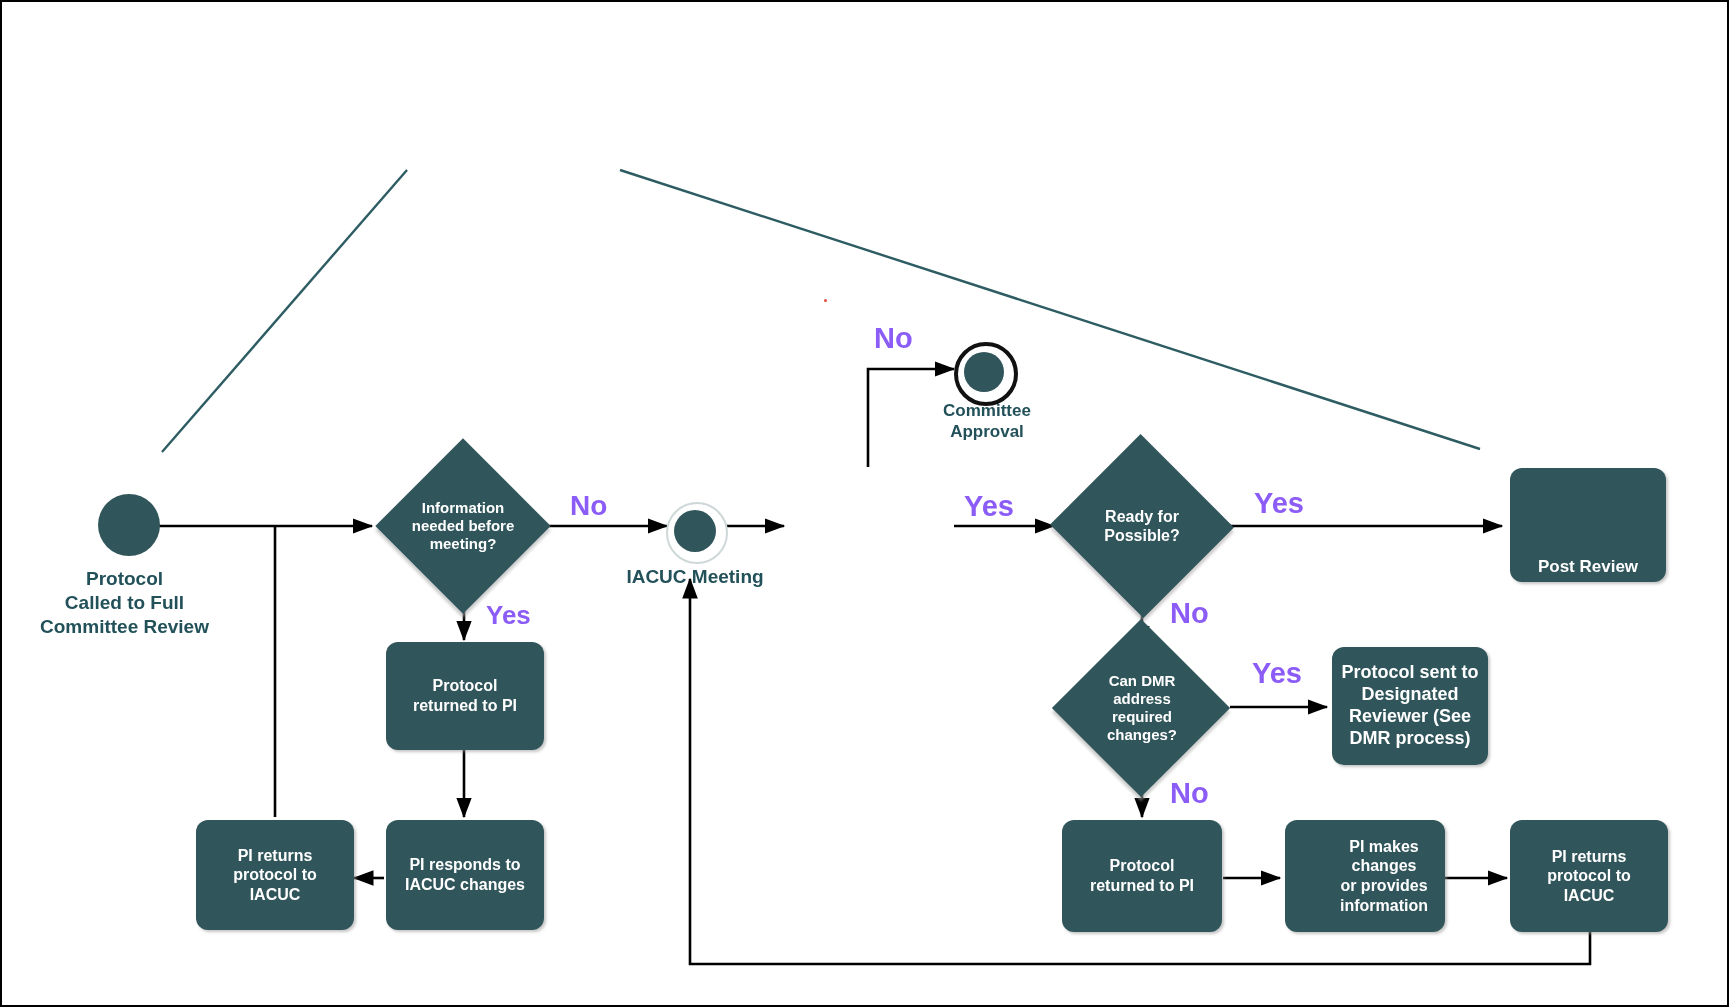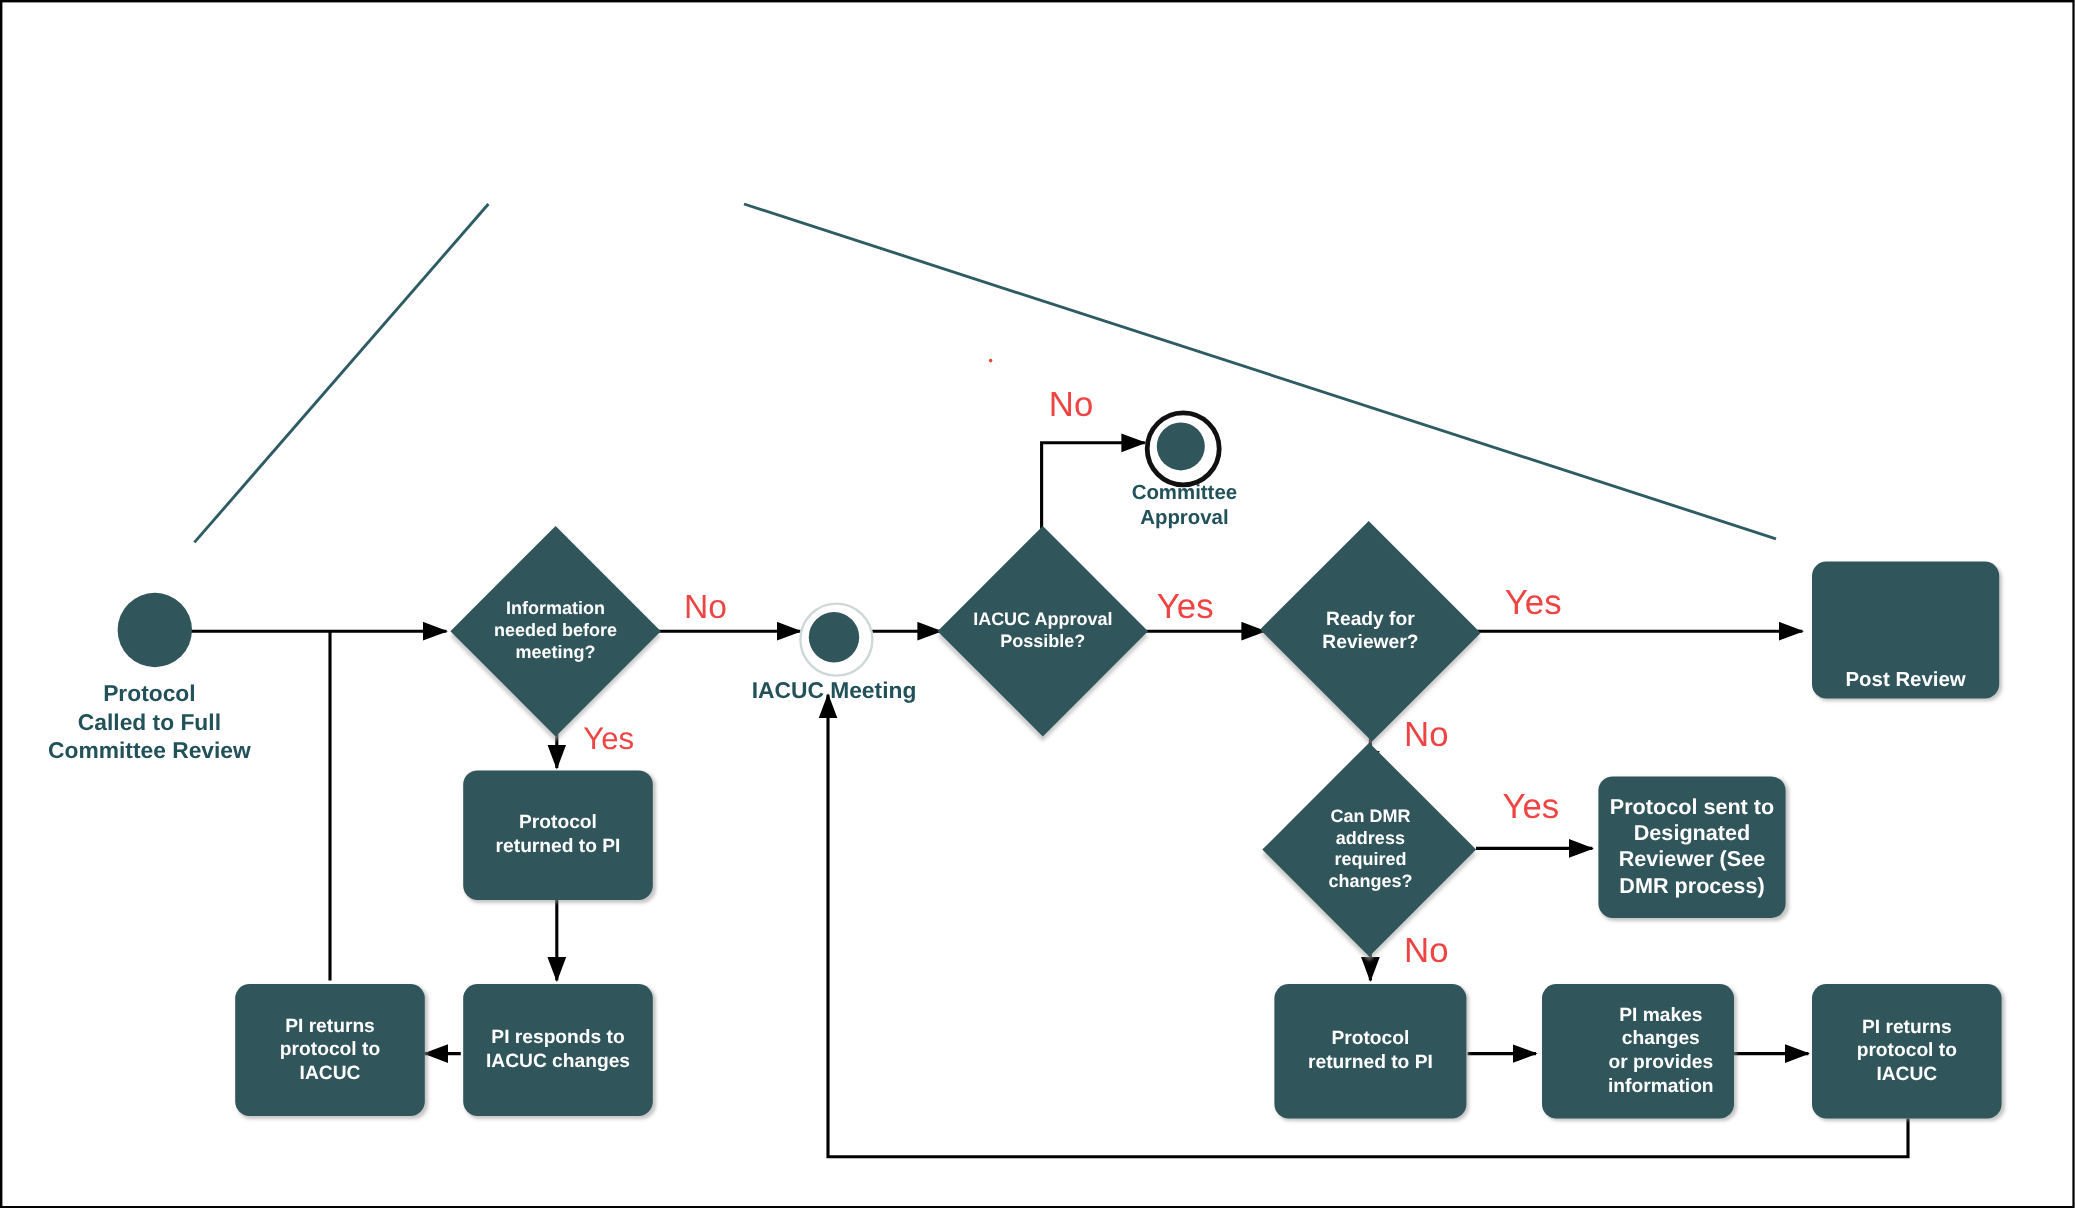--- a/index.html
+++ b/index.html
@@ -74,22 +74,22 @@
     border-radius: 50%;
     background: #30555a;
   }
   .ring-outer {
     position: absolute;
     border-radius: 50%;
     background: transparent;
   }
   .edge-label {
     position: absolute;
-    color: #ef4444;
-    font-weight: normal;
+    color: #8b5cf6;
+    font-weight: bold;
     white-space: nowrap;
   }
   .node-label {
     position: absolute;
     color: #22515a;
     font-weight: bold;
     text-align: center;
     line-height: 1.25;
     white-space: pre-line;
   }
@@ -177,39 +177,34 @@
   <div class="node box" style="left:194px; top:818px; width:158px; height:110px; font-size:16px;">
     <span>PI returns
 protocol to
 IACUC</span>
   </div>
 
   <div class="ring-outer" style="left:664px; top:500px; width:58px; height:58px; border:2px solid #cfd8d8; background:#ffffff;"></div>
   <div class="circle" style="left:672px; top:508px; width:42px; height:42px;"></div>
   <div class="node-label" style="left:598px; top:563px; width:190px; font-size:19px;">IACUC Meeting</div>
 
-  <div class="diamond-wrap" style="left:782px; top:462px; width:170px; height:124px;">
-    <div class="diamond-shape" style="left:23px; top:0px; width:124px; height:124px;"></div>
-    <div class="diamond-text" style="font-size:15px;">IACUC Approval
-Possible?</div>
-  </div>
   <div class="edge-label" style="left:872px; top:320px; font-size:29px;">No</div>
   <div class="edge-label" style="left:962px; top:488px; font-size:29px;">Yes</div>
 
   <div class="ring-outer" style="left:952px; top:340px; width:56px; height:56px; border:4px solid #111111; background:#ffffff;"></div>
   <div class="circle" style="left:962px; top:350px; width:40px; height:40px;"></div>
   <div class="node-label" style="left:915px; top:398px; width:140px; font-size:17px;">Committee
 Approval</div>
 
   <div class="red-dot" style="left:822px; top:297px;"></div>
 
   <div class="diamond-wrap" style="left:1052px; top:458px; width:176px; height:132px;">
     <div class="diamond-shape" style="left:22px; top:2px; width:132px; height:128px;"></div>
     <div class="diamond-text" style="font-size:16px;">Ready for
-Reviewer?</div>
+Possible?</div>
   </div>
   <div class="edge-label" style="left:1252px; top:485px; font-size:29px;">Yes</div>
   <div class="edge-label" style="left:1168px; top:595px; font-size:29px;">No</div>
 
   <div class="node box" style="left:1508px; top:466px; width:156px; height:114px; font-size:17px;align-items:flex-end;">
     <span>Post Review</span>
   </div>
 
   <div class="diamond-wrap" style="left:1052px; top:643px; width:176px; height:126px;">
     <div class="diamond-shape" style="left:24px; top:0px; width:126px; height:126px;"></div>

